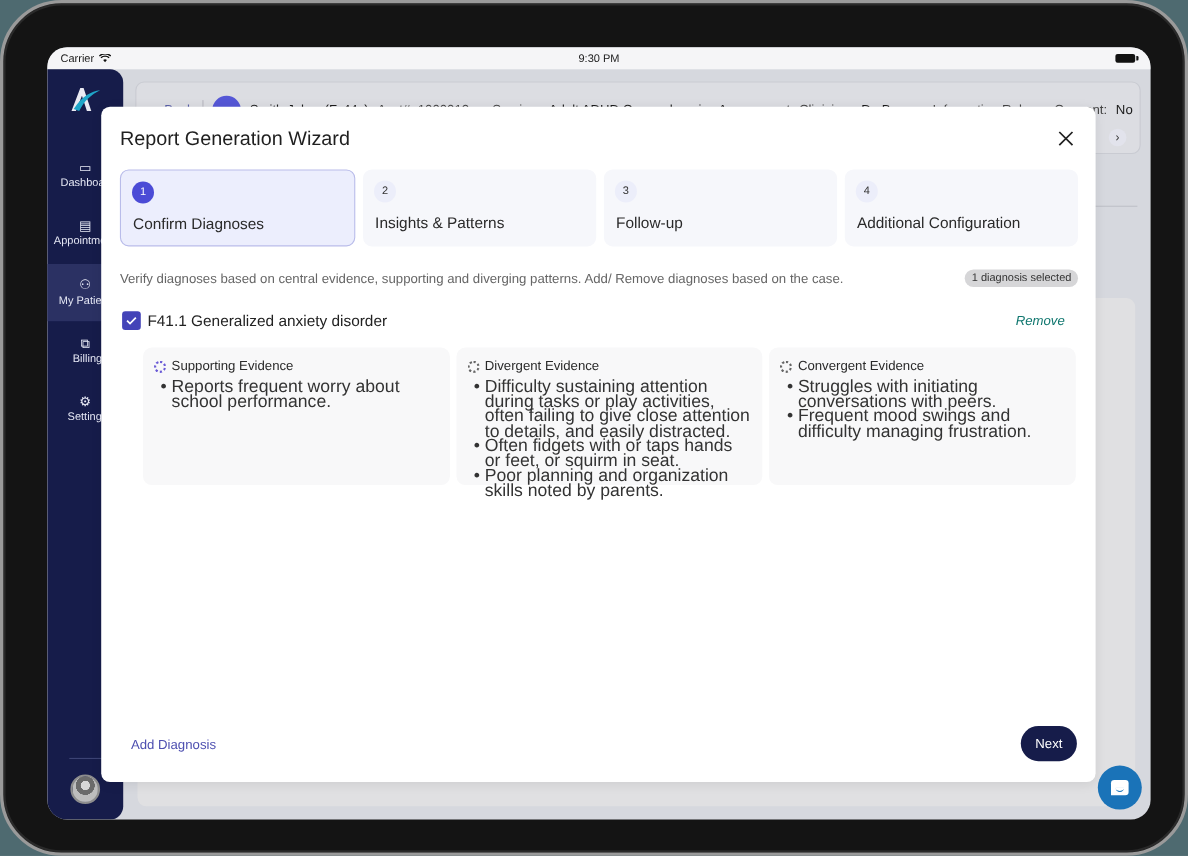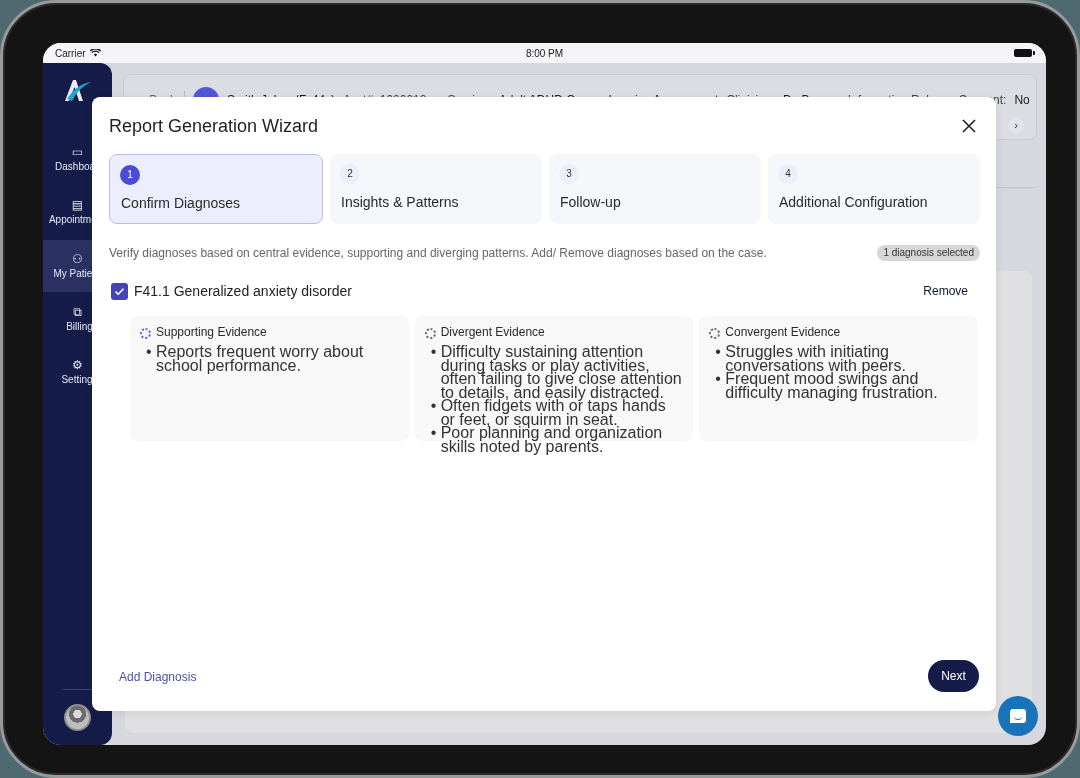--- a/index.html
+++ b/index.html
@@ -48,21 +48,21 @@
   .step-num { position: absolute; left: 10px; top: 10px; width: 20px; height: 20px; border-radius: 50%; background: #eceefa; color: #333; font-size: 10px; line-height: 20px; text-align: center; }
   .step.active .step-num { background: #4b4bd6; color: #fff; }
   .step-label { position: absolute; left: 11px; top: 40px; font-size: 14px; color: #2a2a2a; white-space: nowrap; }
 
   .instructions { position: absolute; left: 17px; top: 149px; font-size: 12px; color: #666; white-space: nowrap; text-align: right; }
   .count-badge { position: absolute; right: 16px; top: 148px; height: 16px; padding: 0 6px; border-radius: 8px; background: #d6d6d8; color: #333; font-size: 10px; line-height: 16px; white-space: nowrap; }
 
   .diag-row { position: absolute; left: 17px; top: 186px; width: 871px; height: 20px; }
   .checkbox { position: absolute; left: 2px; top: 0; width: 17px; height: 17px; border-radius: 3px; background: #4444b8; display: flex; align-items: center; justify-content: center; cursor: pointer; }
   .diag-label { position: absolute; left: 25px; top: 0; font-size: 14px; color: #222; white-space: nowrap; }
-  .remove-link { position: absolute; right: 12px; top: 1px; font-size: 12px; color: #0f172a; cursor: pointer; }
+  .remove-link { position: absolute; right: 12px; top: 1px; font-size: 12px; color: #0f766e; cursor: pointer; font-style: italic; }
 
   .evidence { position: absolute; left: 38px; top: 219px; width: 848px; height: 125px; display: flex; gap: 6px; }
   .ev-card { flex: 1; background: #f8f8f9; border-radius: 8px; padding: 9px 10px; }
   .ev-head { display: flex; align-items: flex-end; gap: 5px; font-size: 12px; color: #2a2a2a; margin-bottom: 6px; }
   .ev-icon { width: 11px; height: 11px; border-radius: 50%; border: 2px dotted #666; display: inline-block; }
   .ev-icon.supp { border-color: #6a5ad6; }
   .ev-list { list-style: none; }
   .ev-list li { position: relative; padding-left: 16px; font-size: 16px; line-height: 13.5px; color: #333; }
   .ev-list li::before { content: "•"; position: absolute; left: 6px; top: 0; }
 
@@ -77,21 +77,21 @@
 
     <div class="statusbar">
       <div class="left">
         <span>Carrier</span>
         <svg width="11" height="8" viewBox="0 0 11 8">
             <path d="M5.5 7.5 L3.8 5.6 A2.5 2.5 0 0 1 7.2 5.6 Z" fill="#111"></path>
             <path d="M1.8 3.6 A5.2 5.2 0 0 1 9.2 3.6" stroke="#111" stroke-width="1.3" fill="none"></path>
             <path d="M0.3 2 A7.3 7.3 0 0 1 10.7 2" stroke="#111" stroke-width="1.3" fill="none"></path>
           </svg>
       </div>
-      <span class="time">8:00 PM</span>
+      <span class="time">9:30 PM</span>
       <div class="battery"></div>
     </div>
 
     <div class="sidebar">
       <svg class="logo" viewBox="0 0 32 26">
         <path d="M4 24 L12 3 L15 3 L22 24 L18 24 L13.5 10 L8 24 Z" fill="#eaeaf2"></path>
         <path d="M6 22 C14 10 22 6 30 5 C22 9 16 14 11 24 Z" fill="#1fa6c9"></path>
       </svg>
       <div class="nav-item" style="top:70px">
         <span class="ico">▭</span>

